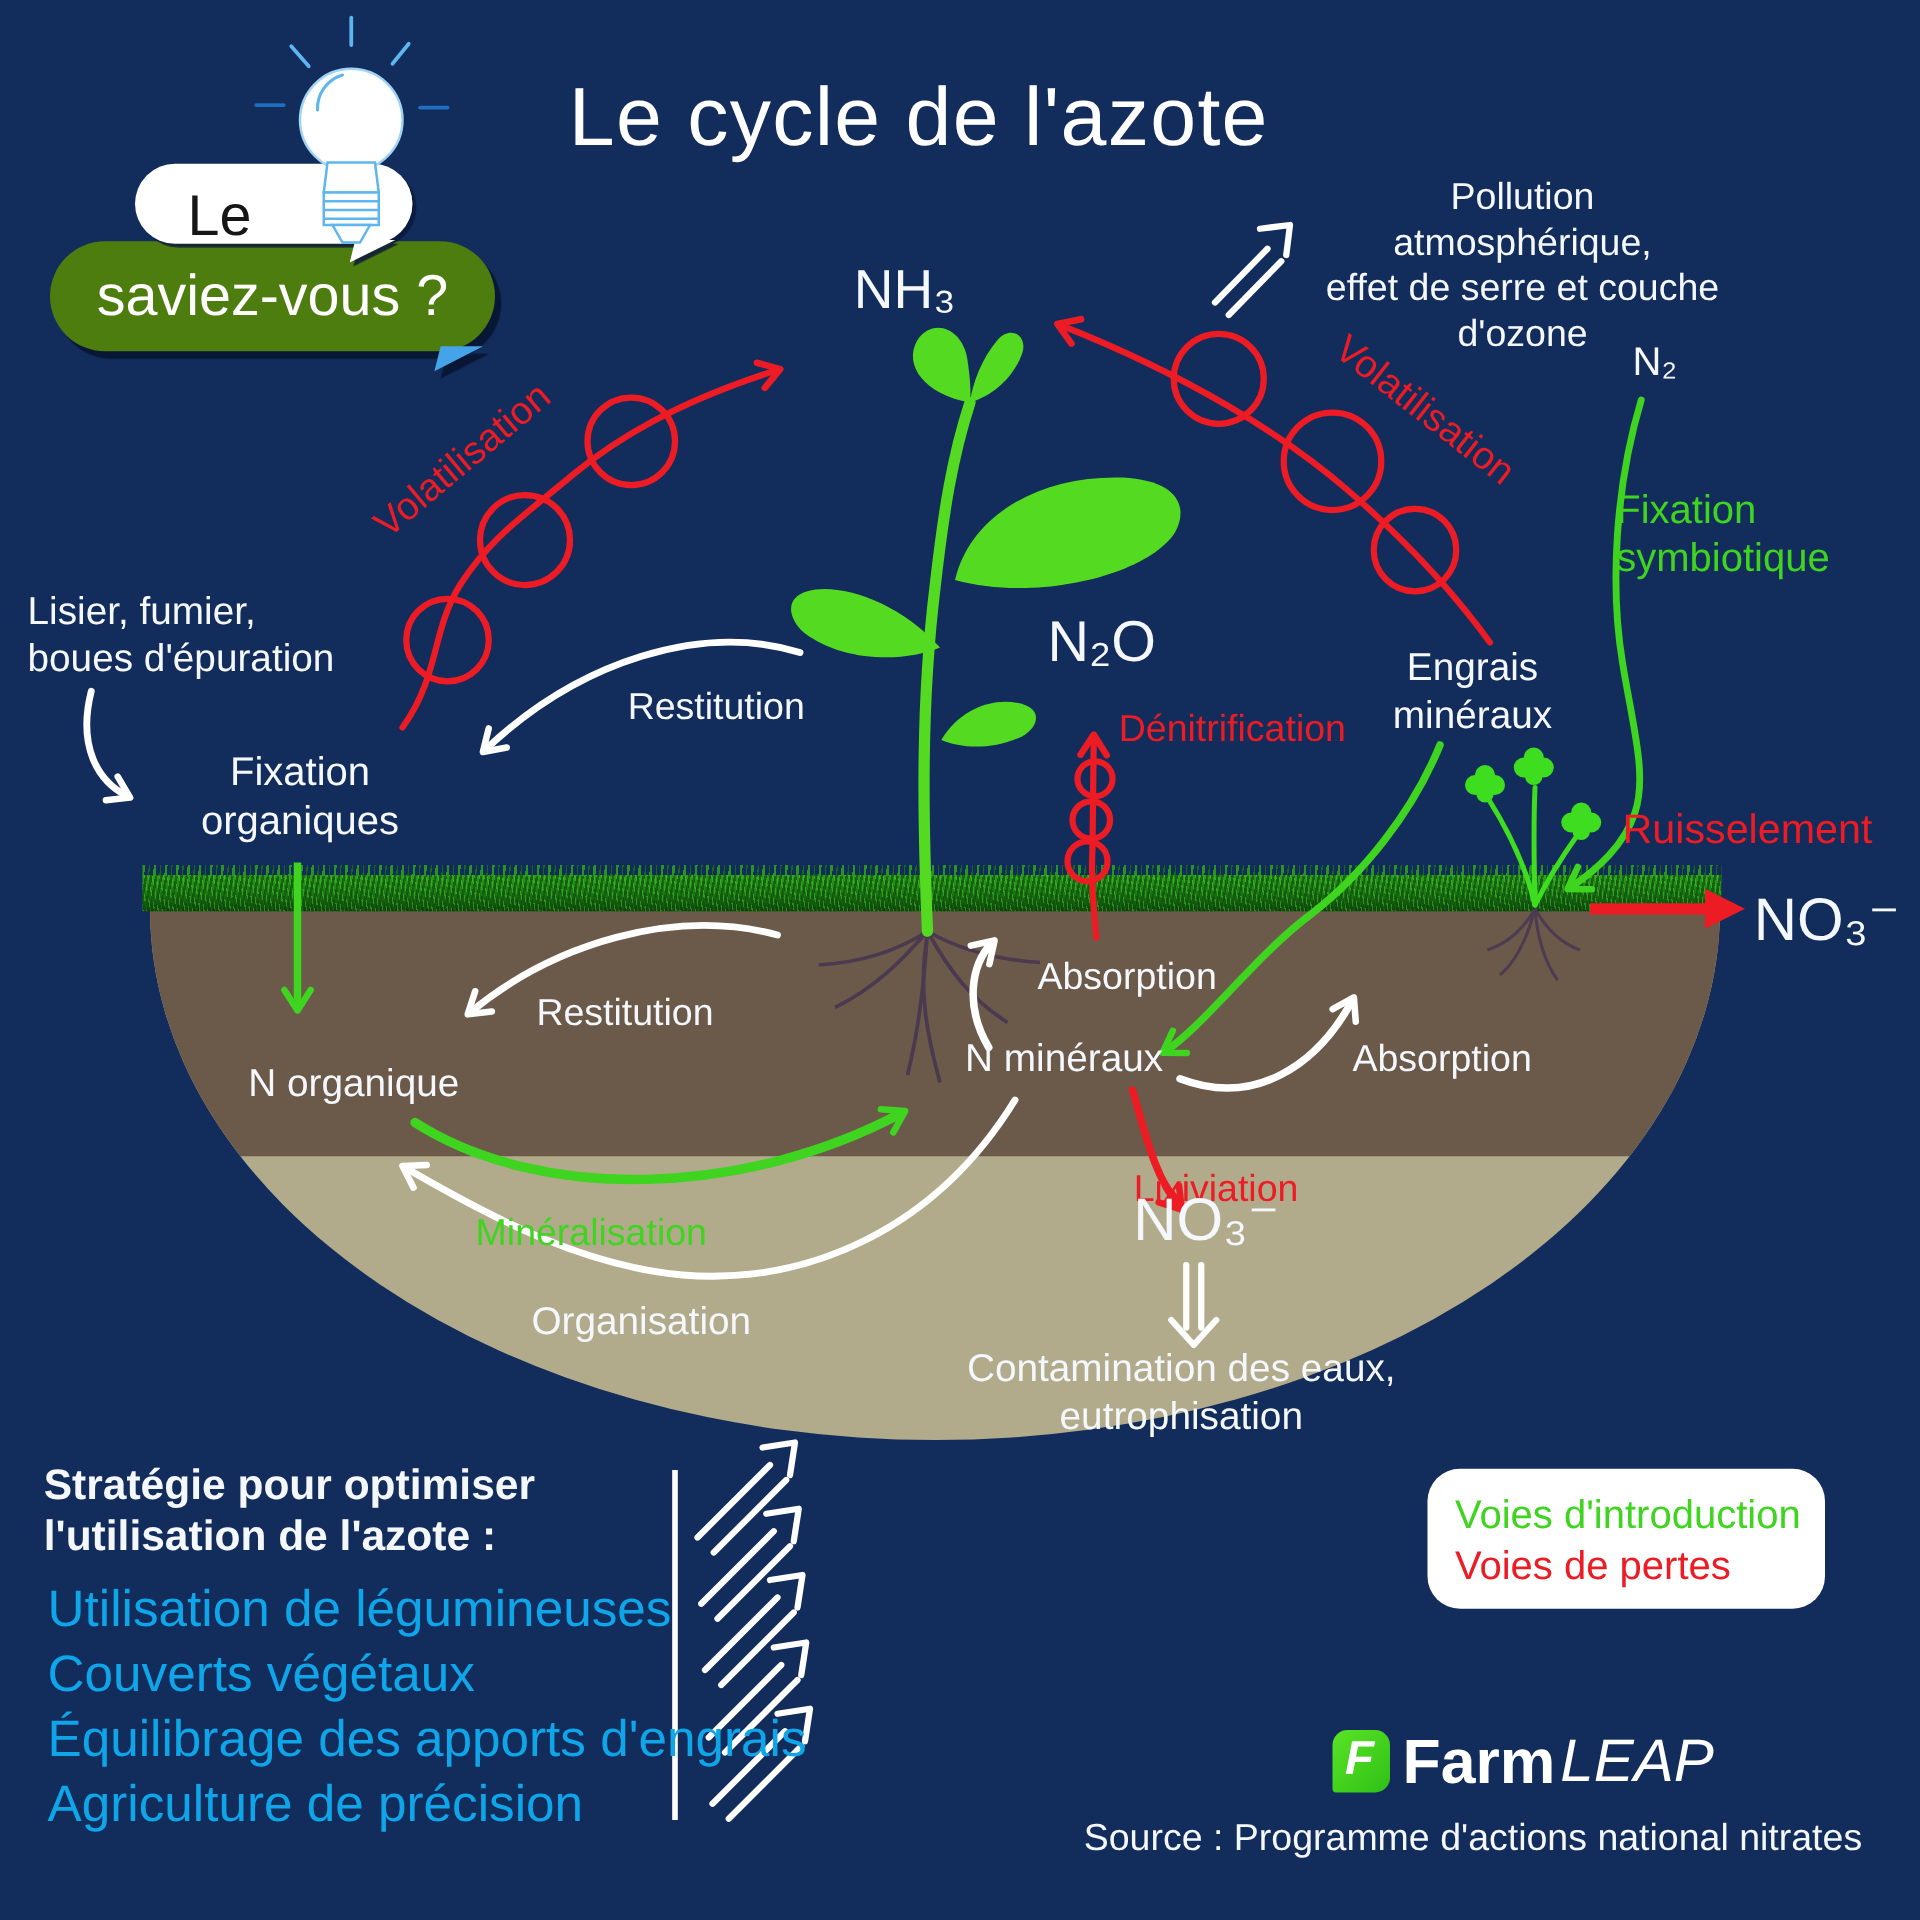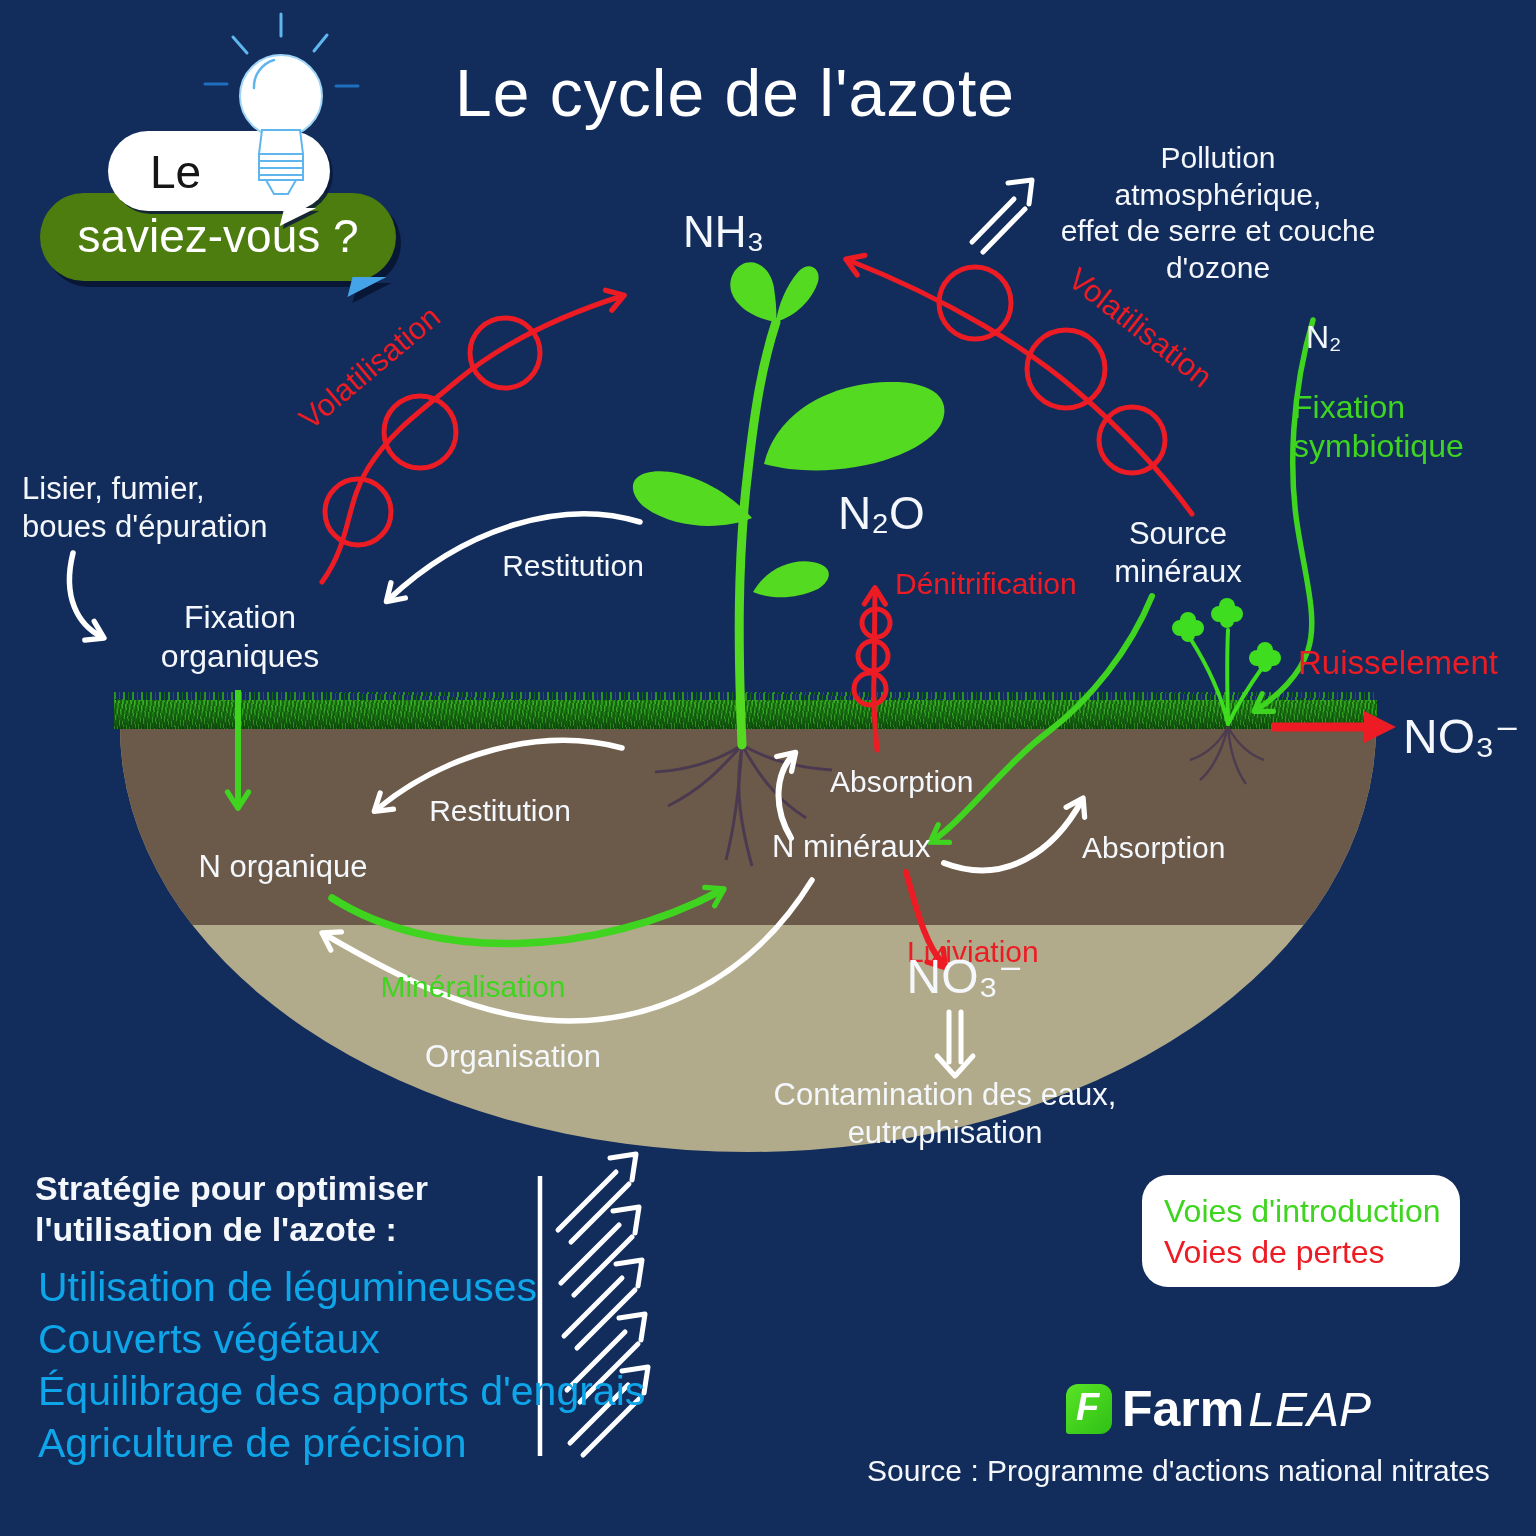--- a/index.html
+++ b/index.html
@@ -24,21 +24,21 @@
     background:
       repeating-linear-gradient(100deg, rgba(8,50,6,0) 0 2px, rgba(14,80,12,.75) 2px 4px),
       repeating-linear-gradient(80deg, rgba(70,200,45,.5) 0 1px, rgba(0,0,0,0) 1px 3px),
       linear-gradient(#2f9e1e 0%, #1d7c14 45%, #0c3e0b 100%);}
   .grass::before{content:"";position:absolute;left:0;top:-8px;width:100%;height:9px;
     background:repeating-linear-gradient(94deg, rgba(42,154,28,.95) 0 2px, rgba(0,0,0,0) 2px 5px,
                rgba(24,110,18,.9) 5px 6px, rgba(0,0,0,0) 6px 9px);}
 
   
   .bubble{position:absolute;z-index:4;}
-  .bubble-white{left:108px;top:131px;width:222px;height:80px;background:#ffffff;border-radius:40px;
+  .bubble-white{left:108px;top:131px;width:222px;height:64px;background:#ffffff;border-radius:40px;
     filter:drop-shadow(3px 3px 0 rgba(10,25,58,.85));}
   .bubble-white::after{content:"";position:absolute;right:16px;bottom:-15px;width:0;height:0;
     border-left:32px solid #ffffff;border-bottom:18px solid transparent;transform:skewX(-14deg);}
   .bubble-white span{position:absolute;left:42px;top:14px;font-size:46px;color:#161616;}
   .bubble-blue{left:40px;top:193px;width:356px;height:88px;background:#4d7c0f;border-radius:44px;
     filter:drop-shadow(5px 6px 0 rgba(8,22,52,.95));text-decoration:underline;}
   .bubble-blue::after{content:"";position:absolute;right:12px;bottom:-16px;width:0;height:0;
     border-left:34px solid #45a4e8;border-bottom:20px solid transparent;transform:skewX(-14deg);}
   .bubble-blue span{position:absolute;left:0;top:16px;width:100%;text-align:center;
     font-size:46px;color:#ffffff;}
@@ -247,42 +247,42 @@
   </svg>
 
   <div class="lbl title c" style="left:735px;top:53px;">Le cycle de l'azote</div>
 
   <div class="lbl c" style="left:1218px;top:140px;font-size:30px;">Pollution atmosphérique,
 effet de serre et couche
 d'ozone</div>
 
   <div class="lbl" style="left:683px;top:205px;font-size:44px;">NH₃</div>
 
-  <div class="lbl" style="left:1306px;top:270px;font-size:32px;margin-top:48px;">N₂</div>
+  <div class="lbl" style="left:1306px;top:270px;font-size:32px;">N₂</div>
 
   <div class="lbl green" style="left:1293px;top:388px;font-size:32px;">Fixation
 symbiotique</div>
 
   <div class="lbl red rot" style="left:370px;top:368px;font-size:31px;">Volatilisation</div>
 
   <div class="lbl red rot2" style="left:1140px;top:328px;font-size:31px;">Volatilisation</div>
 
   <div class="lbl" style="left:22px;top:470px;font-size:31px;">Lisier, fumier,
 boues d'épuration</div>
 
   <div class="lbl c" style="left:240px;top:598px;font-size:32px;">Fixation
 organiques</div>
 
   <div class="lbl c" style="left:573px;top:548px;font-size:30px;">Restitution</div>
 
   <div class="lbl" style="left:838px;top:485px;font-size:46px;">N₂O</div>
 
   <div class="lbl red" style="left:895px;top:566px;font-size:30px;">Dénitrification</div>
 
-  <div class="lbl c" style="left:1178px;top:515px;font-size:31px;">Source
+  <div class="lbl c" style="left:1178px;top:515px;font-size:31px;">Engrais
 minéraux</div>
 
   <div class="lbl red" style="left:1298px;top:643px;font-size:33px;">Ruisselement</div>
 
   <div class="lbl" style="left:1403px;top:708px;font-size:48px;">NO₃⁻</div>
 
   <div class="lbl c" style="left:283px;top:848px;font-size:31px;">N organique</div>
 
   <div class="lbl c" style="left:500px;top:793px;font-size:30px;">Restitution</div>
 

